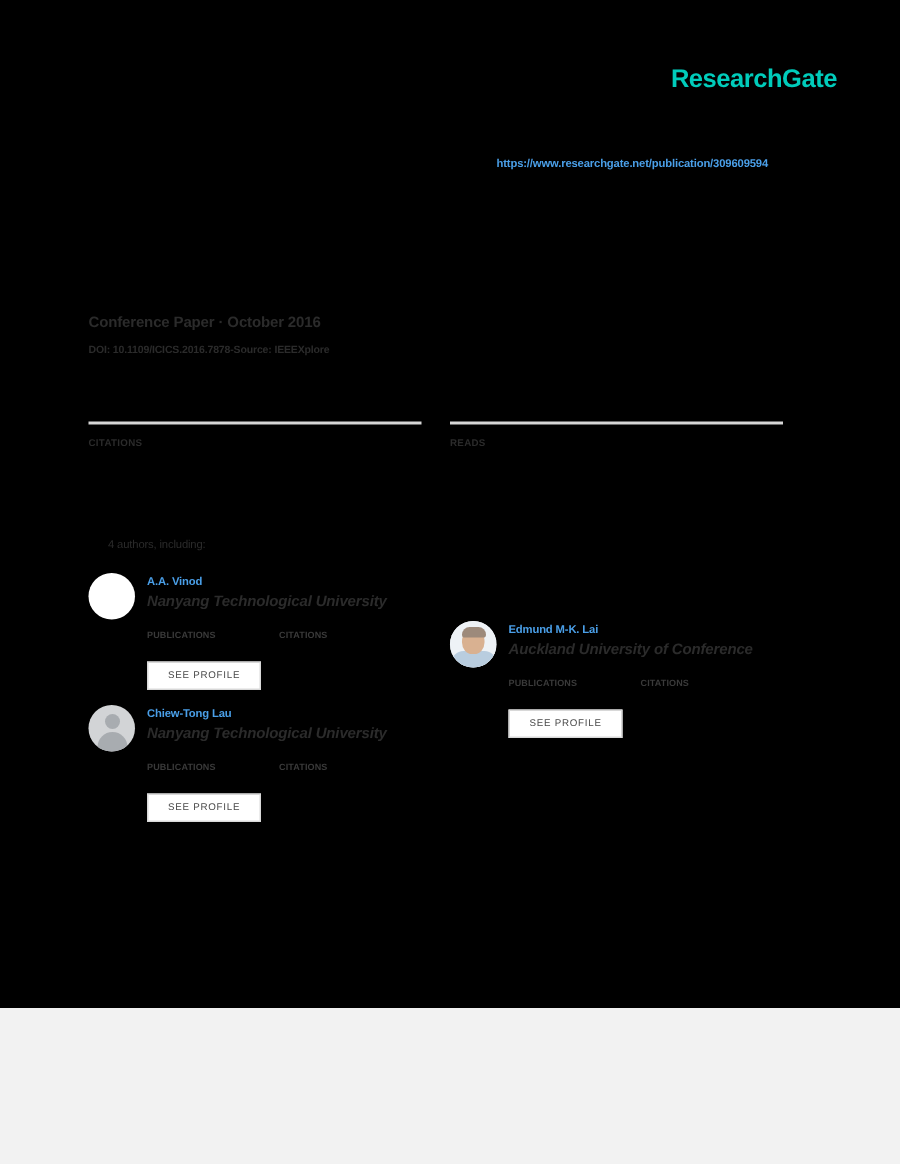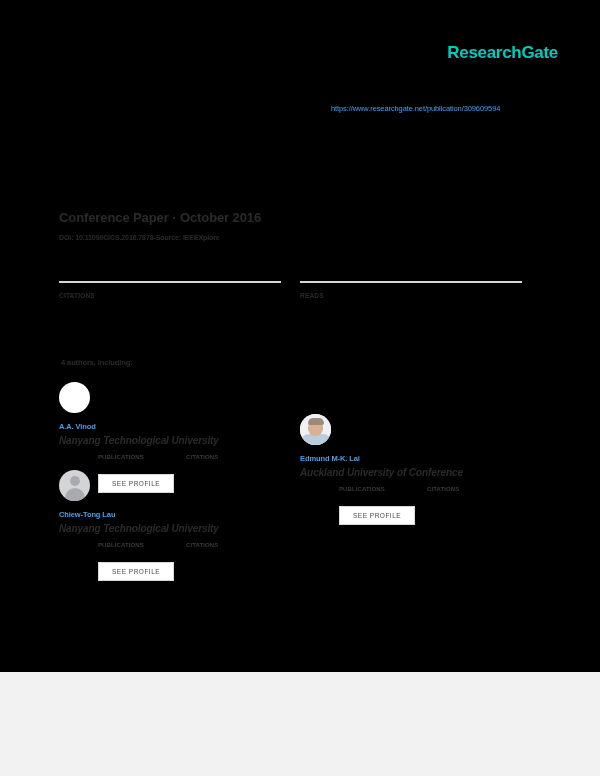--- a/index.html
+++ b/index.html
@@ -51,37 +51,37 @@
     line-height: 1;
     white-space: nowrap;
   }
 
   
   #publication-url {
     position: absolute;
     left: 300px;
     top: 104px;
     font-size: 7.5px;
-    font-weight: normal;
+    font-weight: bold;
     color: #4a9fe8;
     letter-spacing: -0.1px;
     white-space: nowrap;
     text-decoration: none;
     padding-left: 31px;
   }
 
   
   #meta-block {
     position: absolute;
     left: 59px;
     top: 210px;
     width: 300px;
   }
   #paper-type-date {
-    font-size: 13px;
+    font-size: 10px;
     font-weight: bold;
     color: #2b2b2b;
     letter-spacing: -0.1px;
     margin: 0 0 9px 0;
     white-space: nowrap;
   }
   #paper-doi {
     font-size: 7px;
     font-weight: bold;
     color: #2b2b2b;
@@ -115,41 +115,40 @@
     font-size: 12px;
     font-weight: bold;
     color: #2b2b2b;
     margin-top: 3px;
     min-height: 4px;
   }
 
   
   #authors-heading {
     position: absolute;
-    left: 61px;
+    left: 72px;
     top: 358px;
     font-size: 7.5px;
-    font-weight: bold;
+    font-weight: normal;
     color: #2b2b2b;
     letter-spacing: -0.1px;
   }
 
   .author-card {
     position: absolute;
     width: 240px;
   }
   #author-card-0 { left: 59px;  top: 382px; }
   #author-card-1 { left: 300px; top: 382px; margin-top: 32px; }
   #author-card-2 { left: 59px;  top: 470px; }
 
   .author-top {
     display: flex;
     align-items: flex-start;
     gap: 8px;
-    flex-direction: column;
   }
 
   .avatar {
     width: 31px;
     height: 31px;
     border-radius: 50%;
     flex: 0 0 31px;
     overflow: hidden;
     position: relative;
     background: #ffffff;

